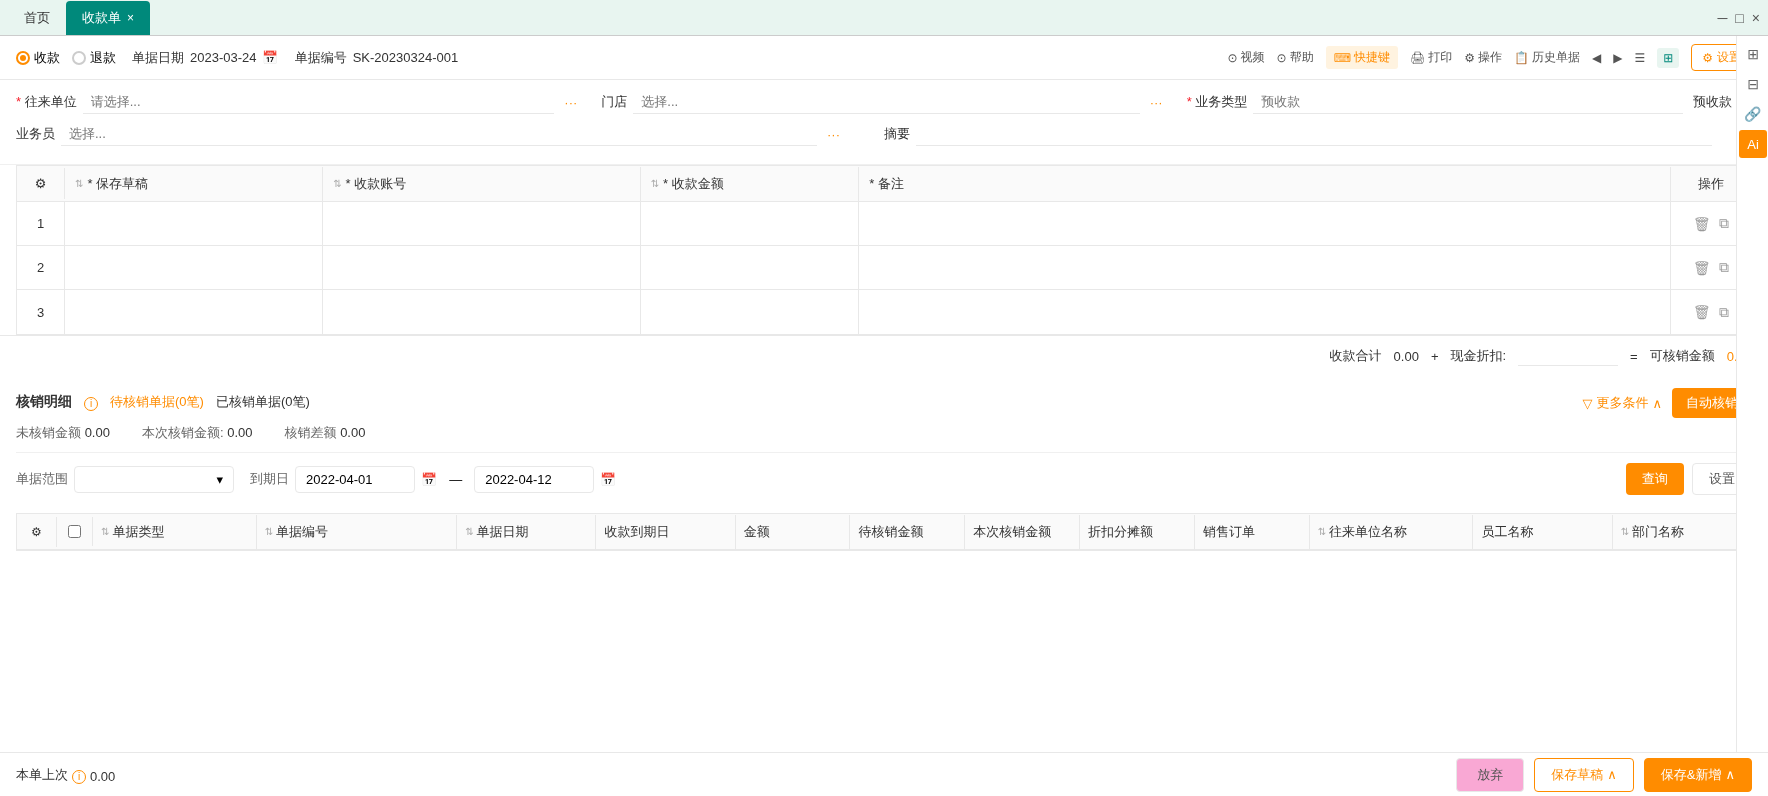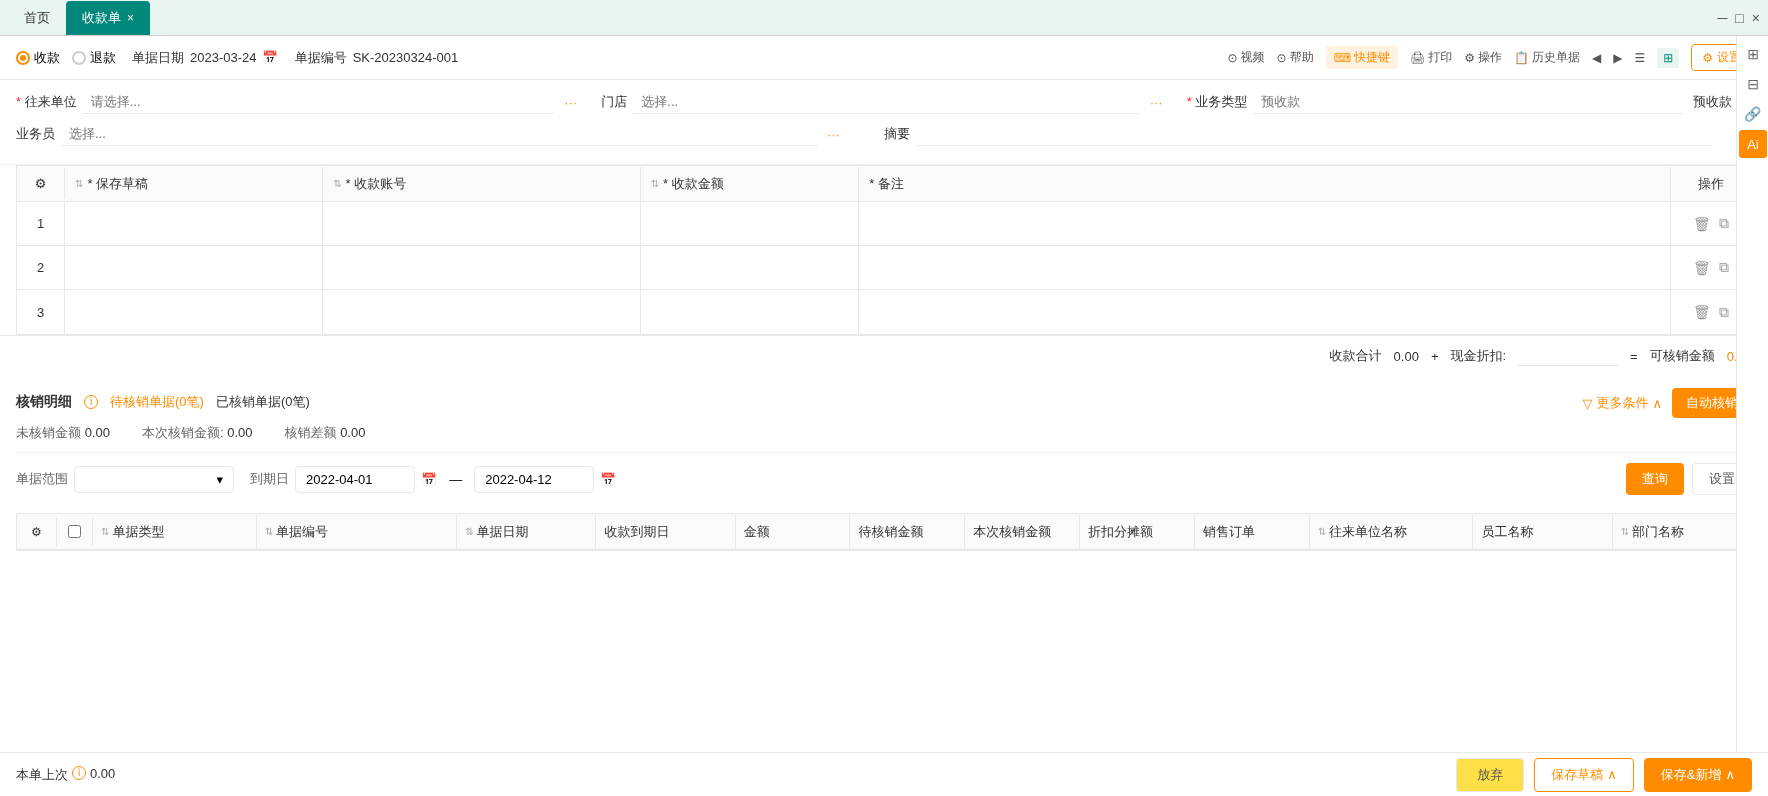--- a/index.html
+++ b/index.html
@@ -100,21 +100,21 @@
     }
     .summary-val { color: #333; }
     .summary-orange { color: #ff8c00; font-weight: 500; }
     .summary-input {
       border: none; border-bottom: 1px solid #e8e8e8; width: 100px;
       padding: 2px 6px; outline: none; text-align: right;
     }
 
     
     .verify-section { margin: 12px 16px 0; }
-    .verify-header { display: flex; align-items: center; gap: 12px; margin-bottom: 3px; }
+    .verify-header { display: flex; align-items: flex-end; gap: 12px; margin-bottom: 3px; }
     .verify-title { font-weight: 600; font-size: 14px; color: #333; }
     .verify-tab {
       color: #ff8c00; cursor: pointer; font-size: 13px;
       display: flex; align-items: center; gap: 4px;
     }
     .verify-stats { display: flex; gap: 32px; font-size: 13px; color: #333; margin-bottom: 10px; }
     .verify-stat span.label { color: #666; }
     .verify-stat span.val { color: #333; }
 
     .verify-right { margin-left: auto; display: flex; align-items: center; gap: 10px; }
@@ -170,24 +170,24 @@
     .lower-col-company { flex: 1.2; }
     .lower-col-staff { flex: 1; }
     .lower-col-dept { flex: 1; }
 
     
     .bottom-bar {
       position: fixed; bottom: 0; left: 0; right: 0; height: 44px;
       background: #fff; border-top: 1px solid #e8e8e8;
       display: flex; align-items: center; padding: 0 16px; gap: 12px;
     }
-    .bottom-left { font-size: 13px; color: #333; display: flex; align-items: flex-start; gap: 4px; }
+    .bottom-left { font-size: 13px; color: #333; display: flex; align-items: flex-end; gap: 4px; }
     .bottom-right { margin-left: auto; display: flex; gap: 10px; }
     .btn-abandon {
-      background: #fde047; border: 1px solid #e8e8e8; color: #555; padding: 7px 20px;
+      background: #f9a8d4; border: 1px solid #e8e8e8; color: #555; padding: 7px 20px;
       border-radius: 4px; cursor: pointer; font-size: 13px;
     }
     .btn-draft {
       background: #fff; border: 1px solid #ff8c00; color: #ff8c00; padding: 7px 16px;
       border-radius: 4px; cursor: pointer; font-size: 13px; display: flex; align-items: center; gap: 4px;
     }
     .btn-save {
       background: #ff8c00; border: 1px solid #ff8c00; color: #fff; padding: 7px 16px;
       border-radius: 4px; cursor: pointer; font-size: 13px; display: flex; align-items: center; gap: 4px;
     }

